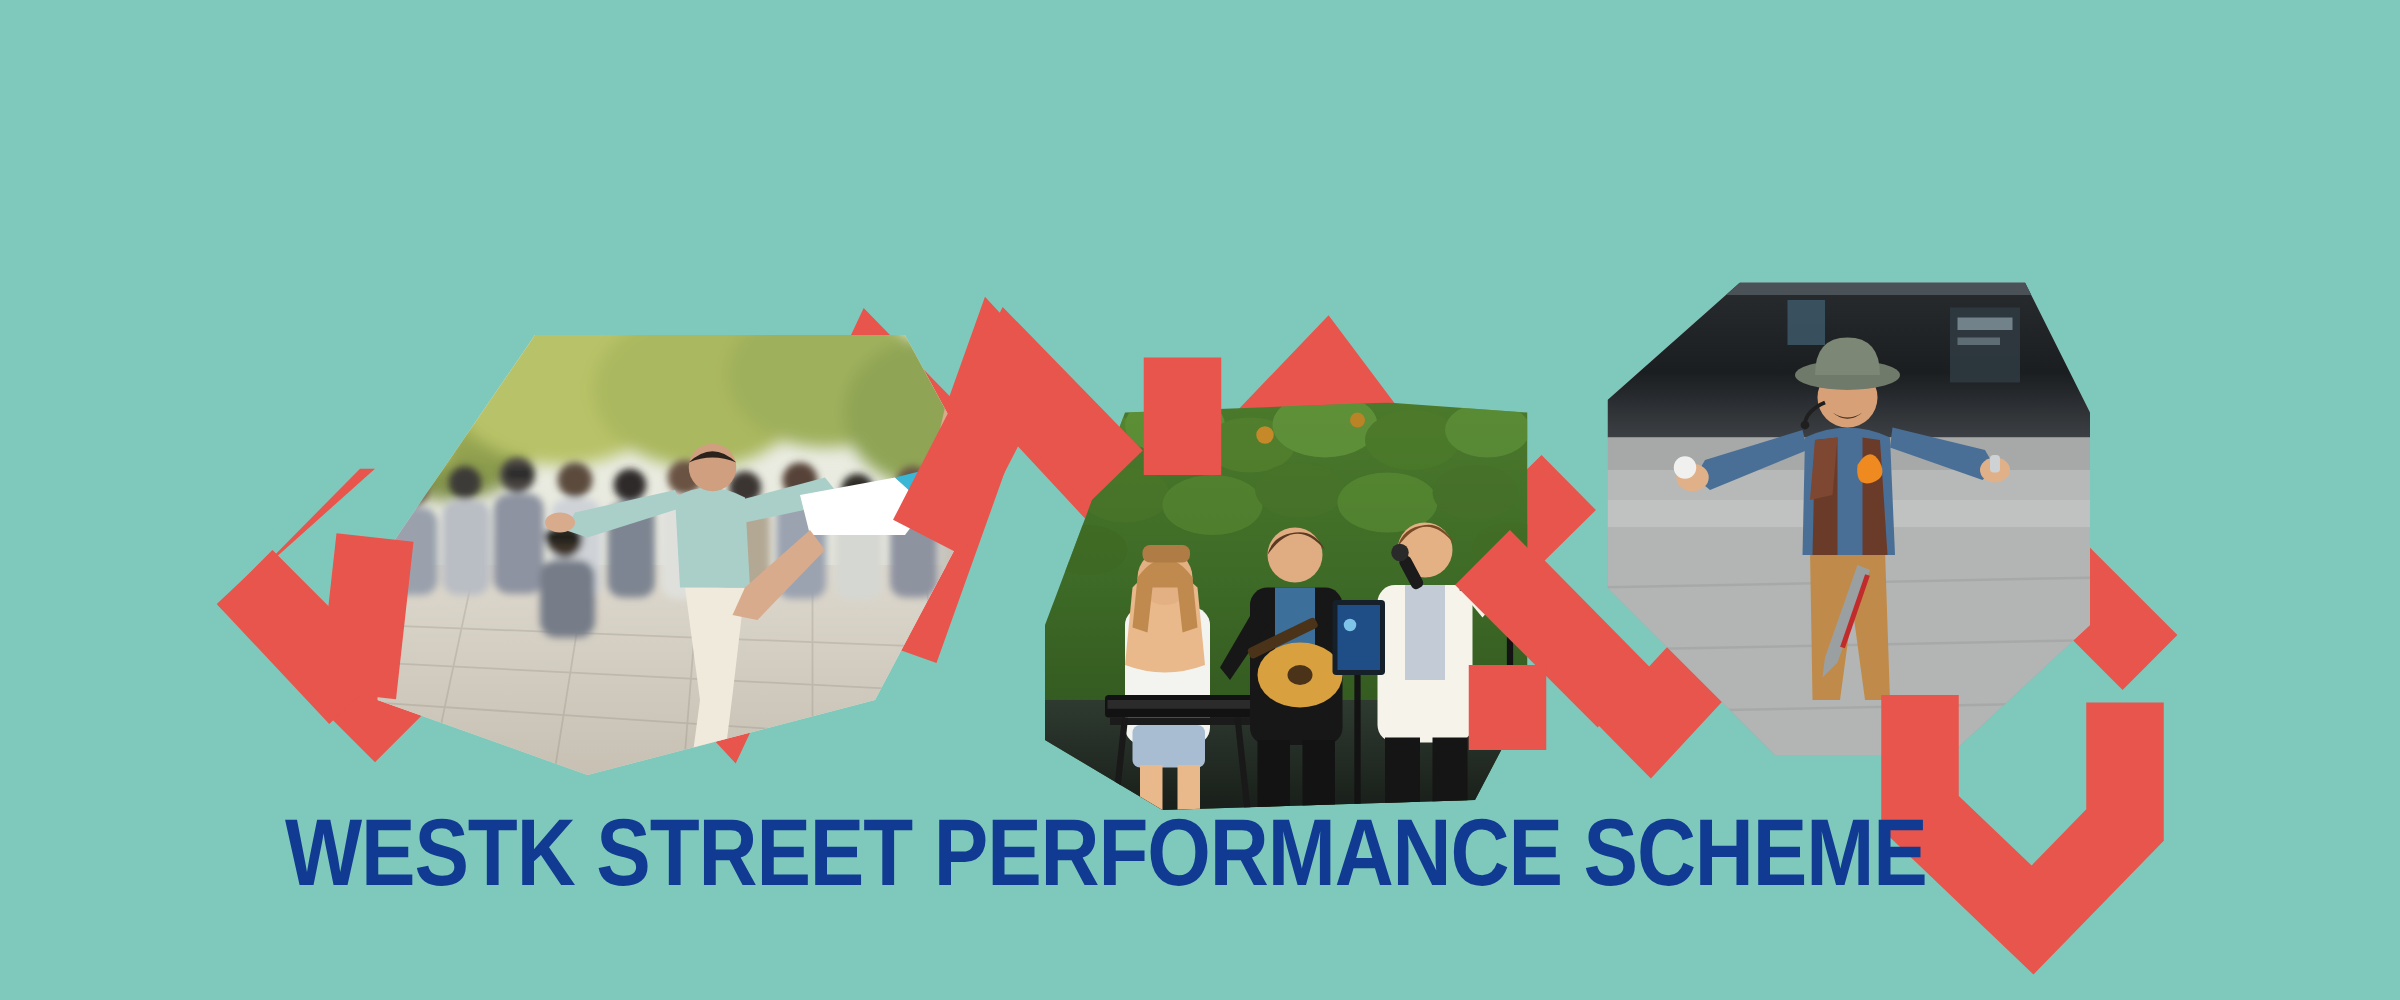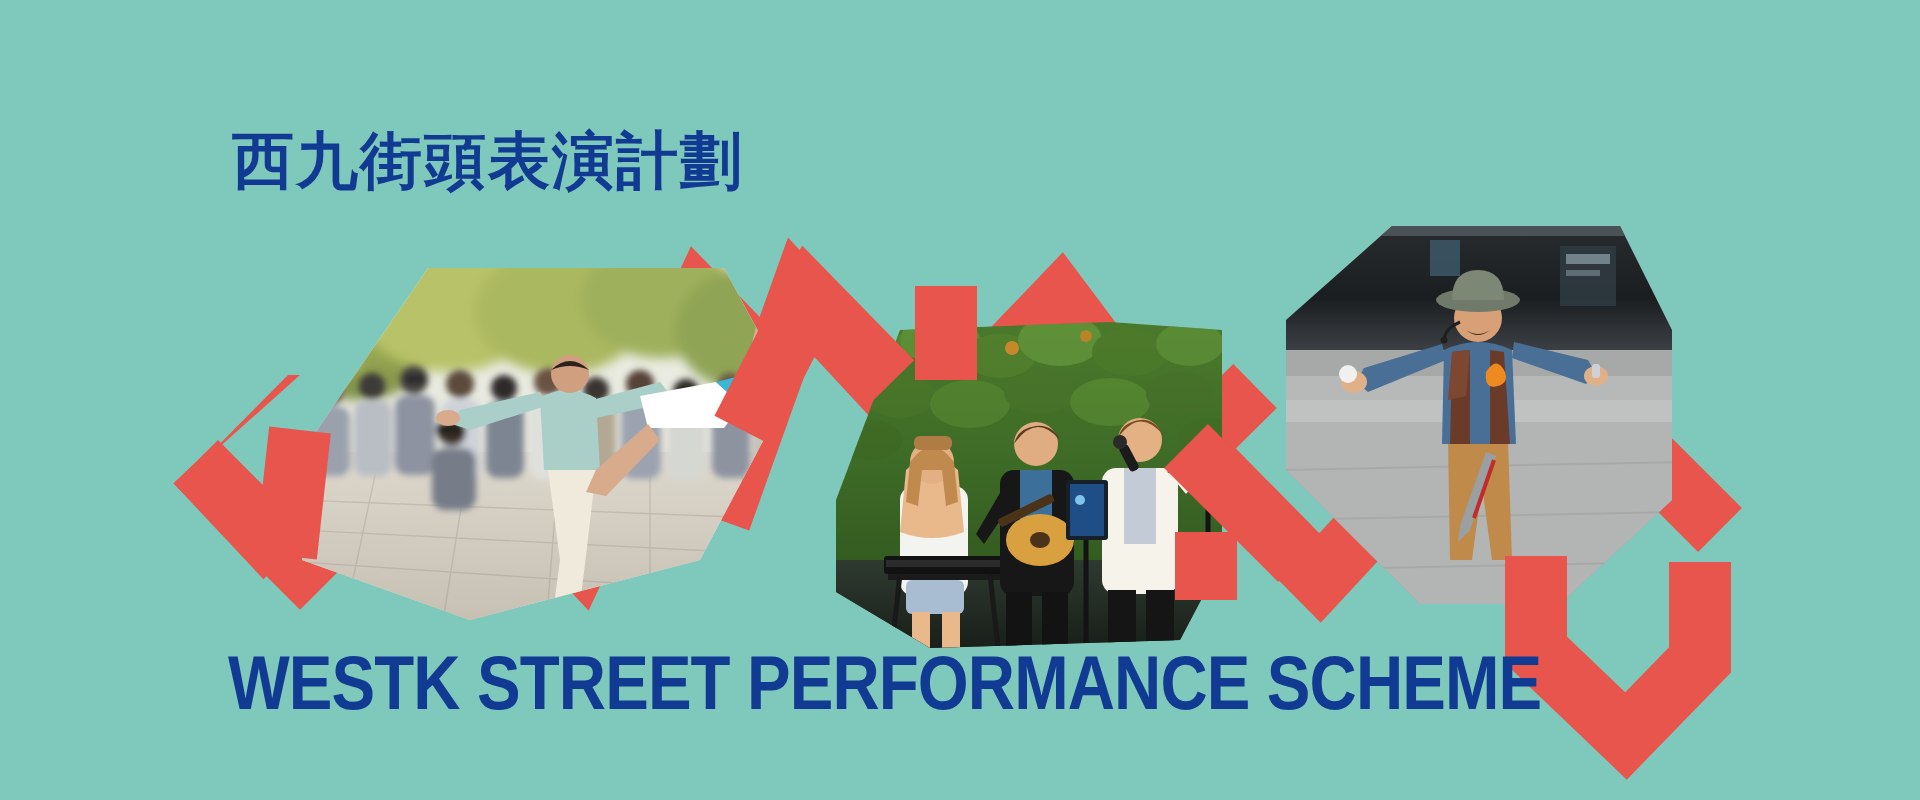--- a/index.html
+++ b/index.html
@@ -393,17 +393,16 @@
 
     <polyline fill="none" stroke="#e8554c" stroke-width="62" stroke-linejoin="miter" stroke-miterlimit="6" points="742,430 810,298 892,382"></polyline>
     <polyline fill="none" stroke="#e8554c" stroke-width="62" stroke-linejoin="miter" stroke-miterlimit="6" points="946,286 946,380 946,380"></polyline>
 
     <polyline fill="none" stroke="#e8554c" stroke-width="62" stroke-linejoin="miter" stroke-miterlimit="6" points="1186,446 1300,560 1300,560"></polyline>
     <polyline fill="none" stroke="#e8554c" stroke-width="62" stroke-linejoin="miter" stroke-miterlimit="6" points="1206,532 1206,600 1206,600"></polyline>
     <polyline fill="none" stroke="#e8554c" stroke-width="62" stroke-linejoin="miter" stroke-miterlimit="6" points="1536,556 1536,650 1626,736 1700,660 1700,562"></polyline>
   </svg>
 
   <div id="type" class="layer">
-    <div id="title-zh">西九街頭表演計劃</div>
     <div id="title-en">WESTK STREET PERFORMANCE SCHEME</div>
   </div>
 
 </div>
 
 </body></html>

